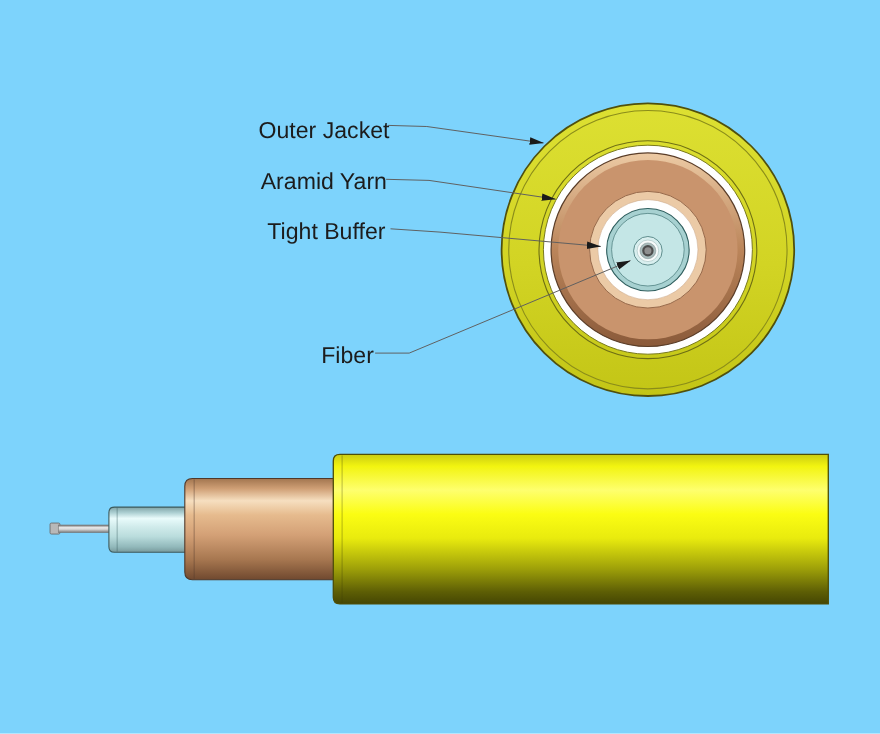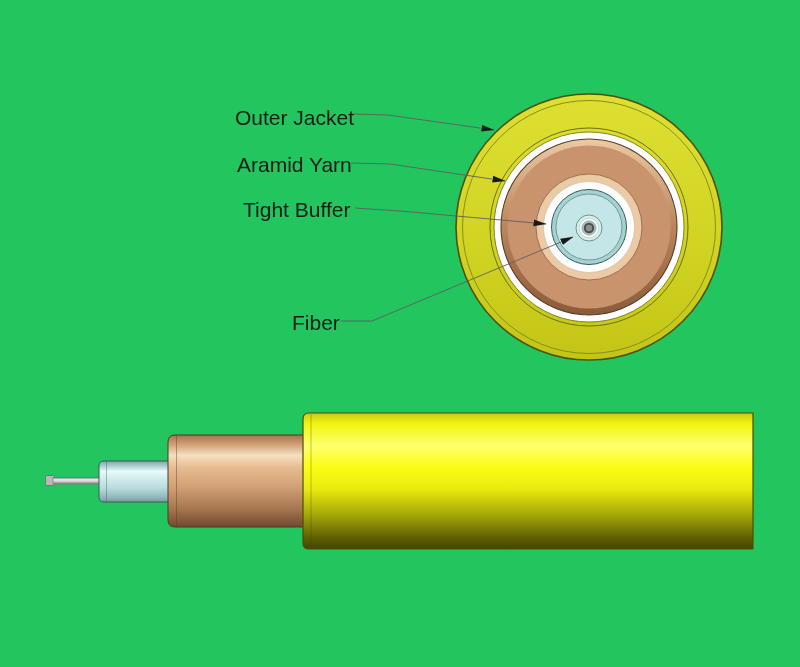--- a/index.html
+++ b/index.html
@@ -5,21 +5,21 @@
   html, body {
     margin: 0;
     padding: 0;
     background: #ffffff;
     font-family: "Liberation Sans", sans-serif;
   }
   .canvas {
     position: relative;
     width: 800px;
     height: 667px;
-    background: #22c55e;
+    background: #7dd3fc;
     overflow: hidden;
   }
   svg { display: block; }
   .callout-text {
     font-family: "Liberation Sans", sans-serif;
     font-size: 21px;
     fill: #1c1c1c;
   }
   .leader {
     fill: none;

